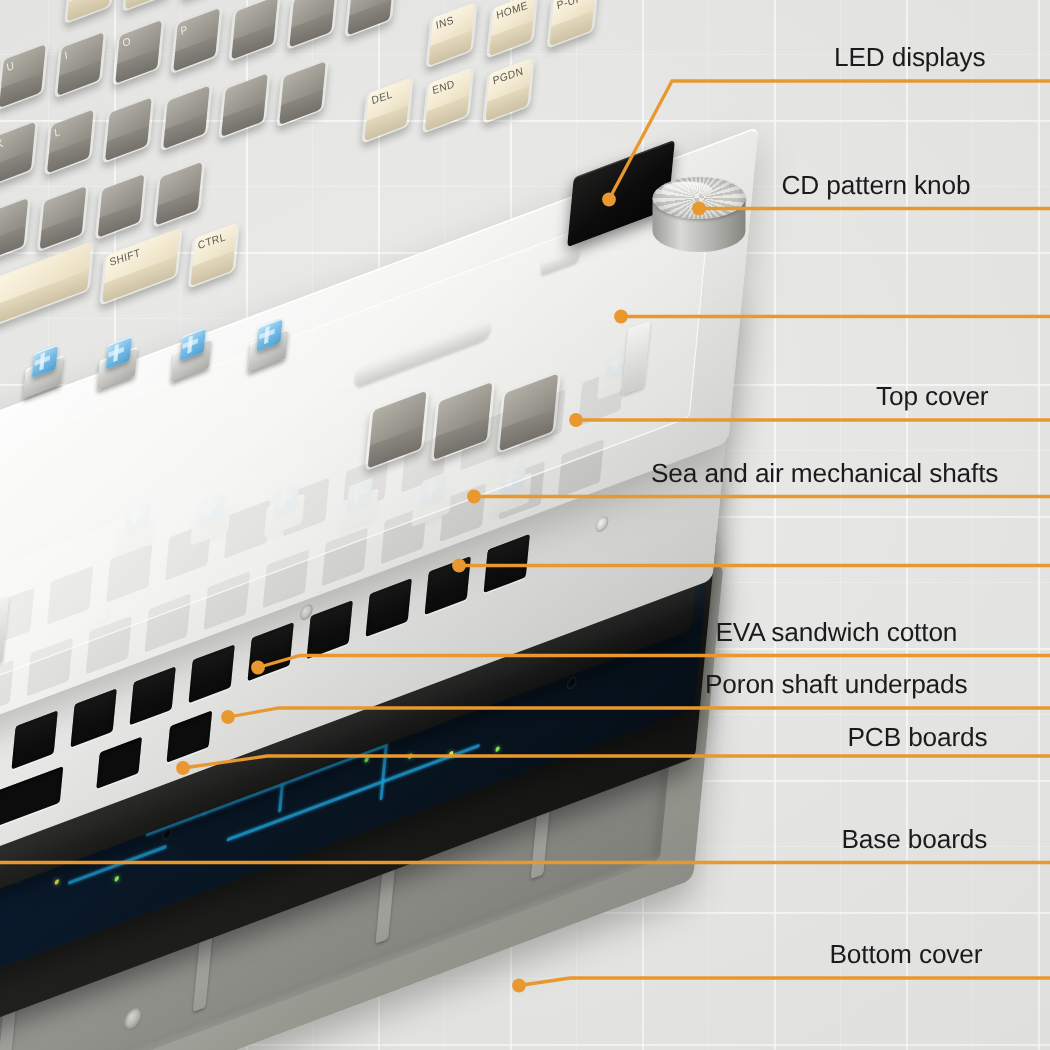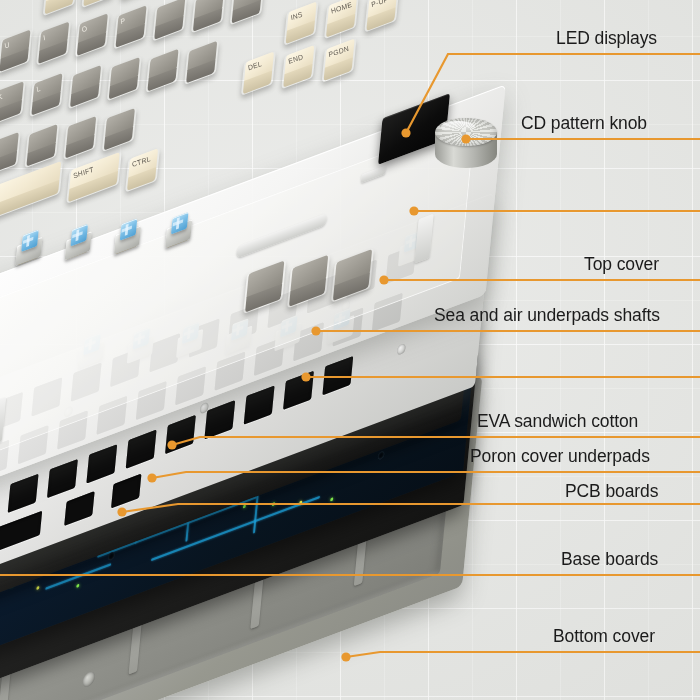--- a/index.html
+++ b/index.html
@@ -581,20 +581,20 @@
       <circle cx="172" cy="445" r="4.6"></circle>
       <circle cx="152" cy="478" r="4.6"></circle>
       <circle cx="122" cy="512" r="4.6"></circle>
       <circle cx="346" cy="657" r="4.6"></circle>
     </g>
   </svg>
 
   <div class="lbl" style="left:556px;top:30px;">LED displays</div>
   <div class="lbl" style="left:521px;top:115px;">CD pattern knob</div>
   <div class="lbl" style="left:584px;top:256px;">Top cover</div>
-  <div class="lbl" style="left:434px;top:307px;">Sea and air underpads shafts</div>
+  <div class="lbl" style="left:434px;top:307px;">Sea and air mechanical shafts</div>
   <div class="lbl" style="left:477px;top:413px;">EVA sandwich cotton</div>
-  <div class="lbl" style="left:470px;top:448px;">Poron cover underpads</div>
+  <div class="lbl" style="left:470px;top:448px;">Poron shaft underpads</div>
   <div class="lbl" style="left:565px;top:483px;">PCB boards</div>
   <div class="lbl" style="left:561px;top:551px;">Base boards</div>
   <div class="lbl" style="left:553px;top:628px;">Bottom cover</div>
 
 </div>
 
 </body></html>

